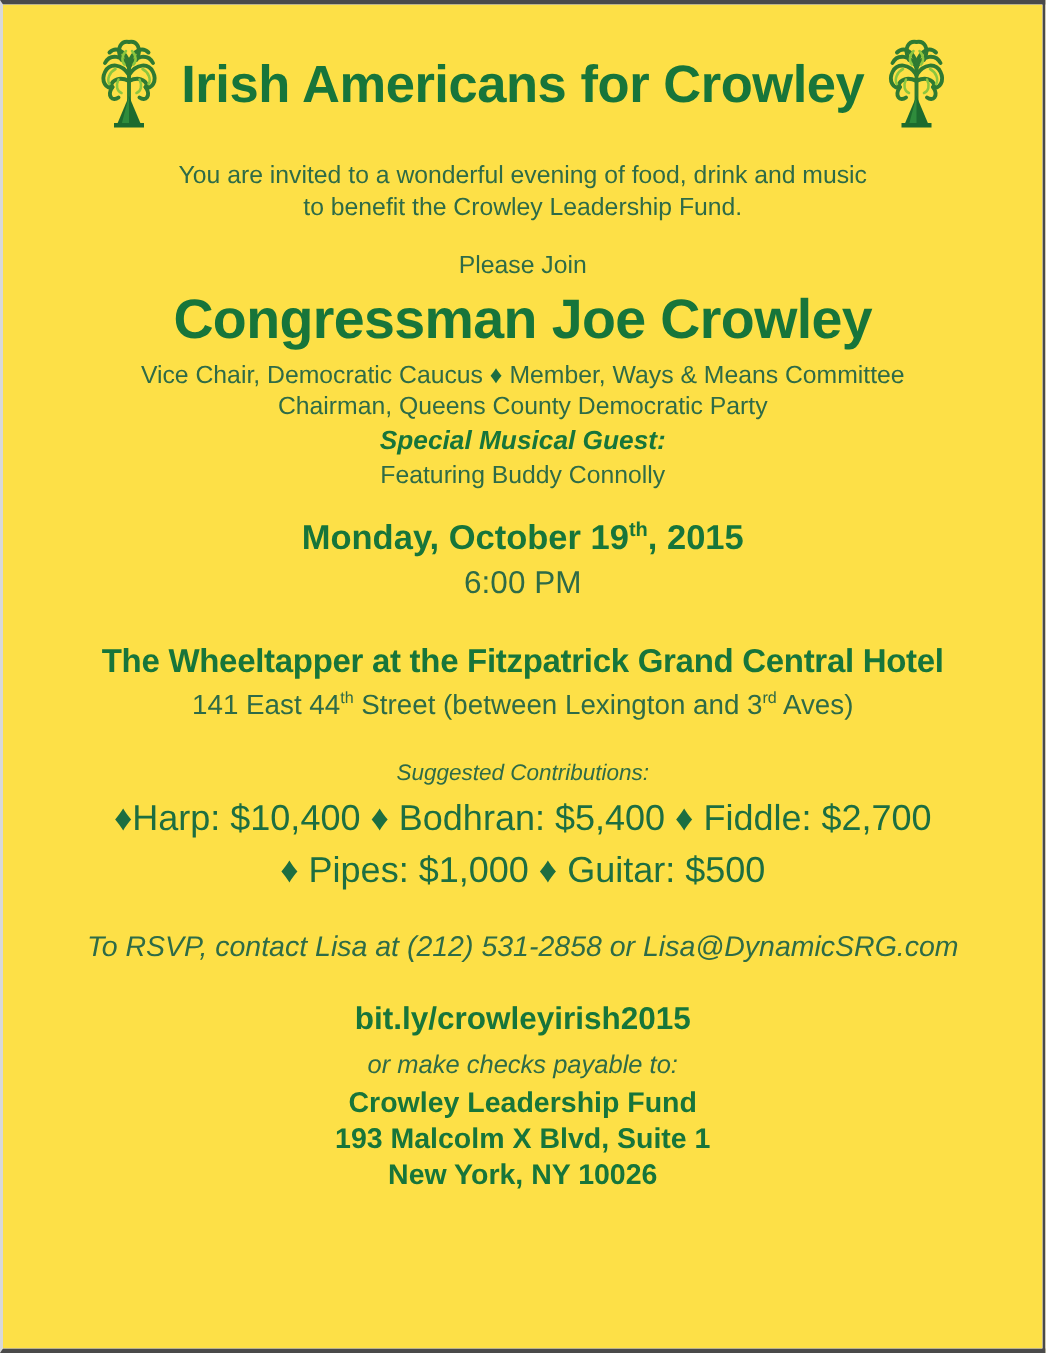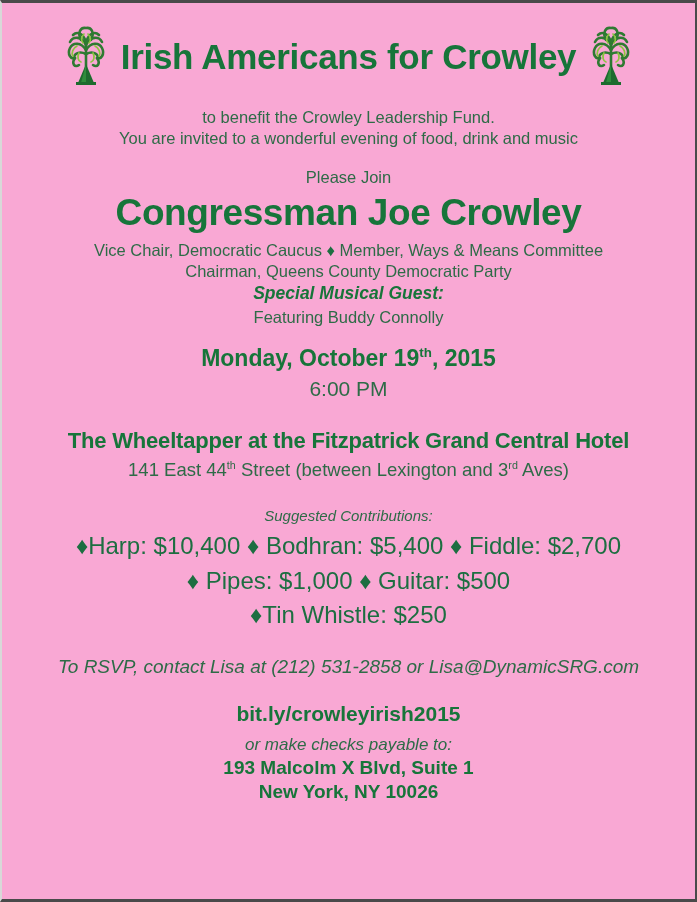--- a/index.html
+++ b/index.html
@@ -22,21 +22,21 @@
     border-left: 2px solid #d8d8d8;
     border-right: 2px solid #4a4a4a;
     overflow: hidden;
   }
   .sheet {
     position: absolute;
     left: 0;
     top: 0;
     right: 0;
     bottom: 0;
-    background: #f9a8d4;
+    background: #fde047;
     padding: 6px 30px 0 30px;
     box-sizing: border-box;
     text-align: center;
   }
 
   
   .header {
     display: flex;
     align-items: center;
     justify-content: center;
@@ -232,22 +232,22 @@
             <path d="M36 33 C38 37 37 41 34 42"></path>
           </g>
           <path d="M29 44 L21 63 L37 63 Z" fill="#1d6b2e"></path>
           <path d="M29 44 L24 63 L29 63 Z" fill="#2f8c3c"></path>
           <rect x="19" y="62" width="20" height="3" fill="#1d6b2e"></rect>
         </svg>
       </span>
     </div>
 
     <div class="block invite-block">
+      <p class="ln body-16">You are invited to a wonderful evening of food, drink and music</p>
       <p class="ln body-16">to benefit the Crowley Leadership Fund.</p>
-      <p class="ln body-16">You are invited to a wonderful evening of food, drink and music</p>
     </div>
 
     <p class="ln please-join">Please Join</p>
 
     <div class="honoree">Congressman Joe Crowley</div>
 
     <div class="block titles">
       <p class="ln body-16">
         <span>Vice Chair, Democratic Caucus</span>
         <span class="dia">♦</span>
@@ -272,26 +272,26 @@
       <p class="ln venue-name">The Wheeltapper at the Fitzpatrick Grand Central Hotel</p>
       <p class="ln venue-addr">
         <span>141 East 44</span><sup>th</sup><span> Street (between Lexington and 3</span><sup>rd</sup><span> Aves)</span>
       </p>
     </div>
 
     <div class="block contrib-block">
       <p class="ln contrib-head">Suggested Contributions:</p>
       <p class="ln contrib-line row1">♦Harp: $10,400 ♦ Bodhran: $5,400 ♦ Fiddle: $2,700</p>
       <p class="ln contrib-line row2">♦ Pipes: $1,000 ♦ Guitar: $500</p>
-      <p class="ln contrib-line row3">♦Tin Whistle: $250</p>
     </div>
 
     <p class="ln rsvp">To RSVP, contact Lisa at (212) 531-2858 or Lisa@DynamicSRG.com</p>
 
     <div class="block footer-block">
       <p class="ln f-bold-link">bit.ly/crowleyirish2015</p>
       <p class="ln f-ital2">or make checks payable to:</p>
+      <p class="ln f-addr">Crowley Leadership Fund</p>
       <p class="ln f-addr" style="margin-top:0">193 Malcolm X Blvd, Suite 1</p>
       <p class="ln f-addr" style="margin-top:0">New York, NY 10026</p>
     </div>
 
   </div>
 </div>
 
 </body></html>

